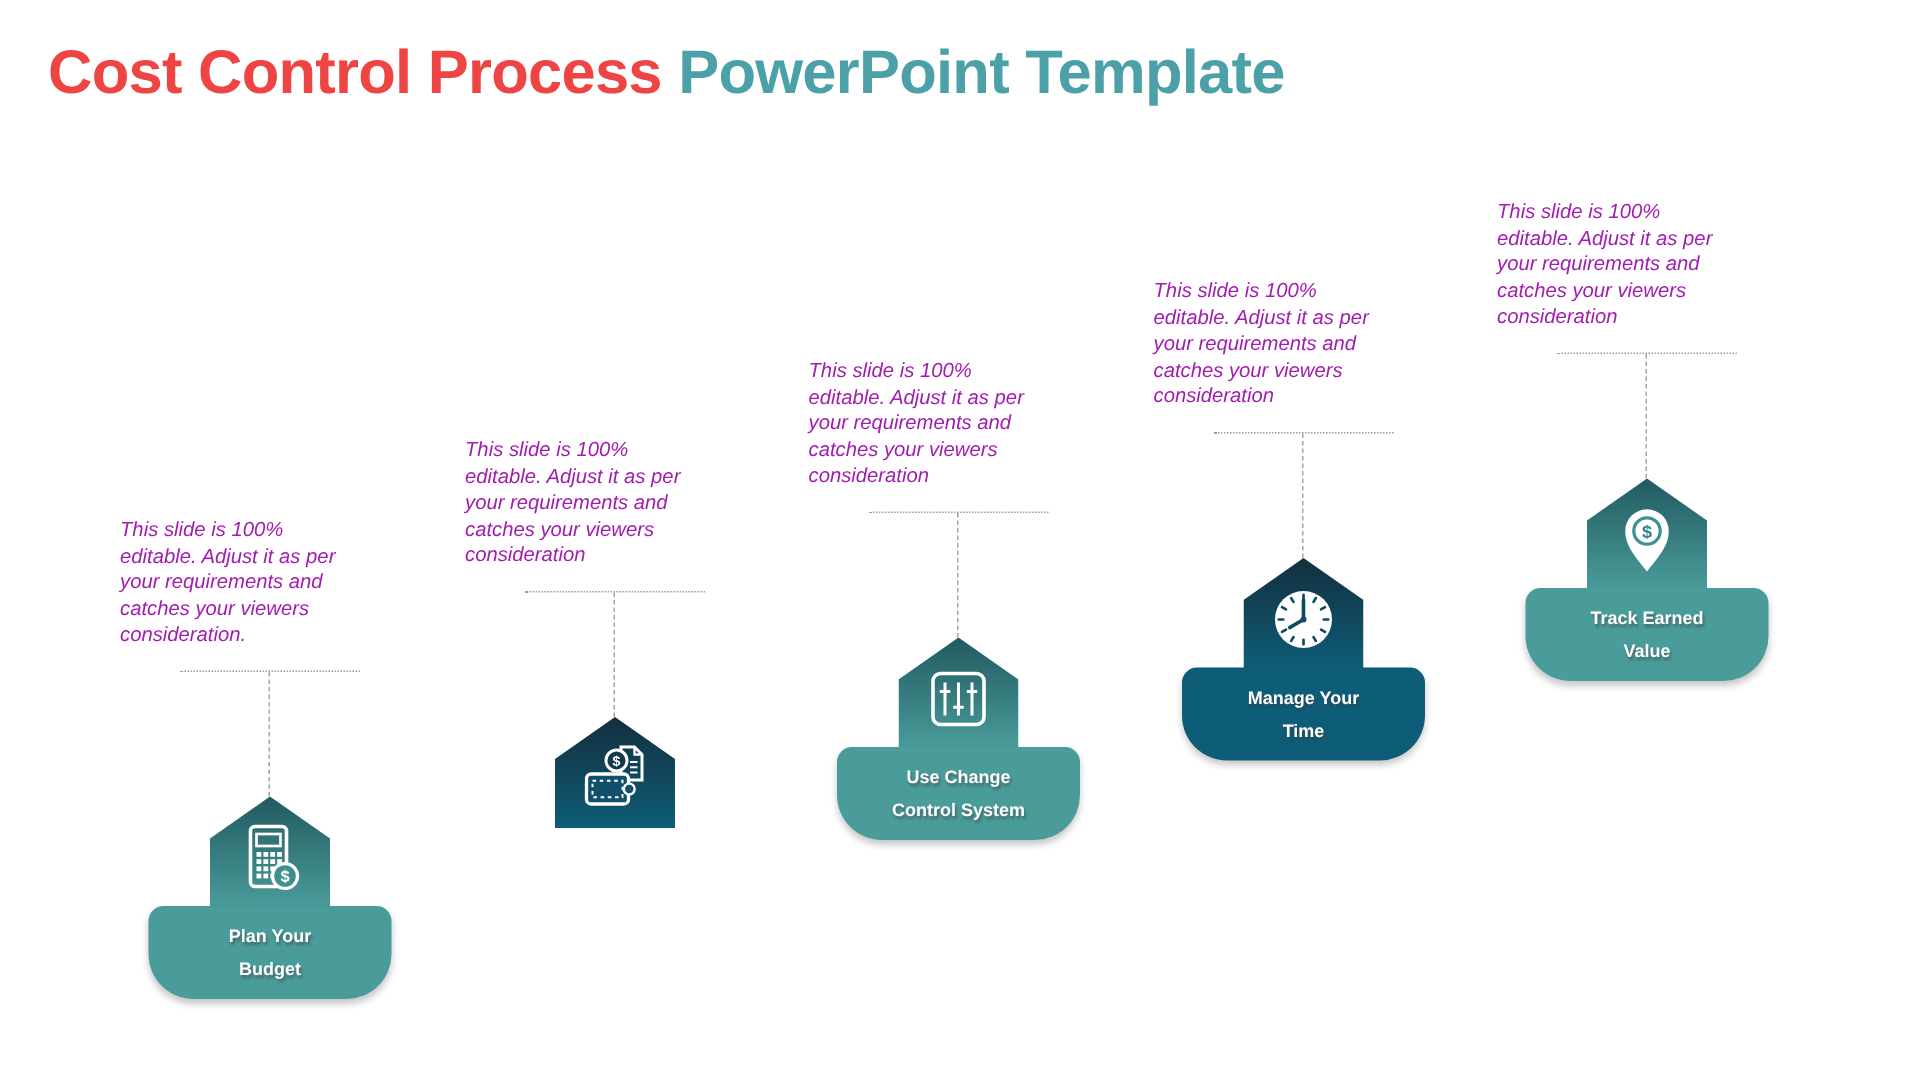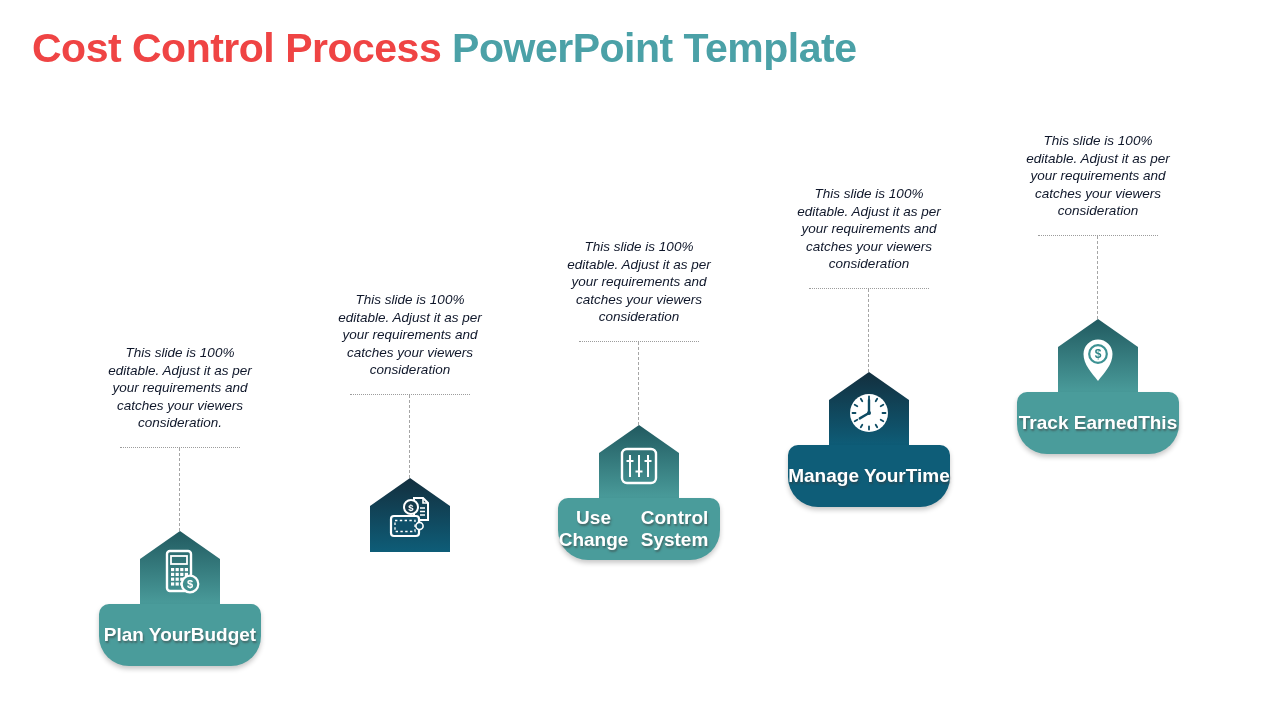--- a/index.html
+++ b/index.html
@@ -21,39 +21,39 @@
   
   .step { position:absolute; width:230px; height:335px; }
   .s1 { left:65px;  top:338px; }
   .s2 { left:295px; top:285px; }
   .s3 { left:524px; top:232px; }
   .s4 { left:754px; top:179px; }
   .s5 { left:983px; top:126px; }
 
   .desc {
     position:absolute; top:6px; left:15px; width:200px;
-    text-align:center; font-style:italic; font-size:13.5px; line-height:17.5px;
-    color:#0f172a; white-space:pre-line;
+    font-style:italic; font-size:13.5px; line-height:17.5px;
+    color:#a21caf; white-space:pre-line;
   }
   .hline {
     position:absolute; top:109px; left:55px; width:120px; height:0;
     border-top:1px dotted #9c9c9c;
   }
   .vline {
     position:absolute; top:110px; left:114px; height:83px; width:0;
     border-left:1px dashed #a5a5a5;
   }
   .pentagon { position:absolute; top:193px; left:75px; }
   .icon     { position:absolute; top:210px; left:91px; }
 
   .bar {
     position:absolute; top:266px; left:34px; width:162px; height:62px;
     border-radius:10px 10px 30px 30px;
-    display:flex; justify-content:center; align-items:center;
-    color:#ffffff; font-weight:bold; font-size:19px; line-height:22px;
+    display:flex; flex-direction:column; justify-content:center; align-items:center;
+    color:#ffffff; font-weight:bold; font-size:12px; line-height:22px;
     text-shadow:1px 2px 2px rgba(60,60,60,0.55);
     box-shadow:0 3px 5px rgba(0,0,0,0.22);
     text-align:center;
   }
   .light .bar { background:#4a9c9b; }
   .dark  .bar { background:#0e5d78; }
 </style>
 </head>
 <body>
 
@@ -206,17 +206,17 @@
     <svg class="pentagon" width="80" height="74">
       <polygon points="40,0 80,28 80,74 0,74 0,28" fill="url(#gl)"></polygon>
     </svg>
     <svg class="icon" width="48" height="48" viewBox="0 0 48 48">
       <path d="M24 45 C 17.5 36.5 9.5 28.5 9.5 18 A 14.5 14.5 0 1 1 38.5 18 C 38.5 28.5 30.5 36.5 24 45 Z" fill="#ffffff"></path>
       <circle cx="24" cy="18" r="8.8" fill="#ffffff" stroke="#3d9293" stroke-width="2.2"></circle>
       <text x="24" y="22.4" text-anchor="middle" font-size="12" font-weight="bold" fill="#2f8687" font-family="Liberation Sans, sans-serif">$</text>
     </svg>
     <div class="bar">
       <span>Track Earned</span>
-      <span>This</span>
+      <span>Value</span>
     </div>
   </div>
 
 </div>
 
 </body></html>

